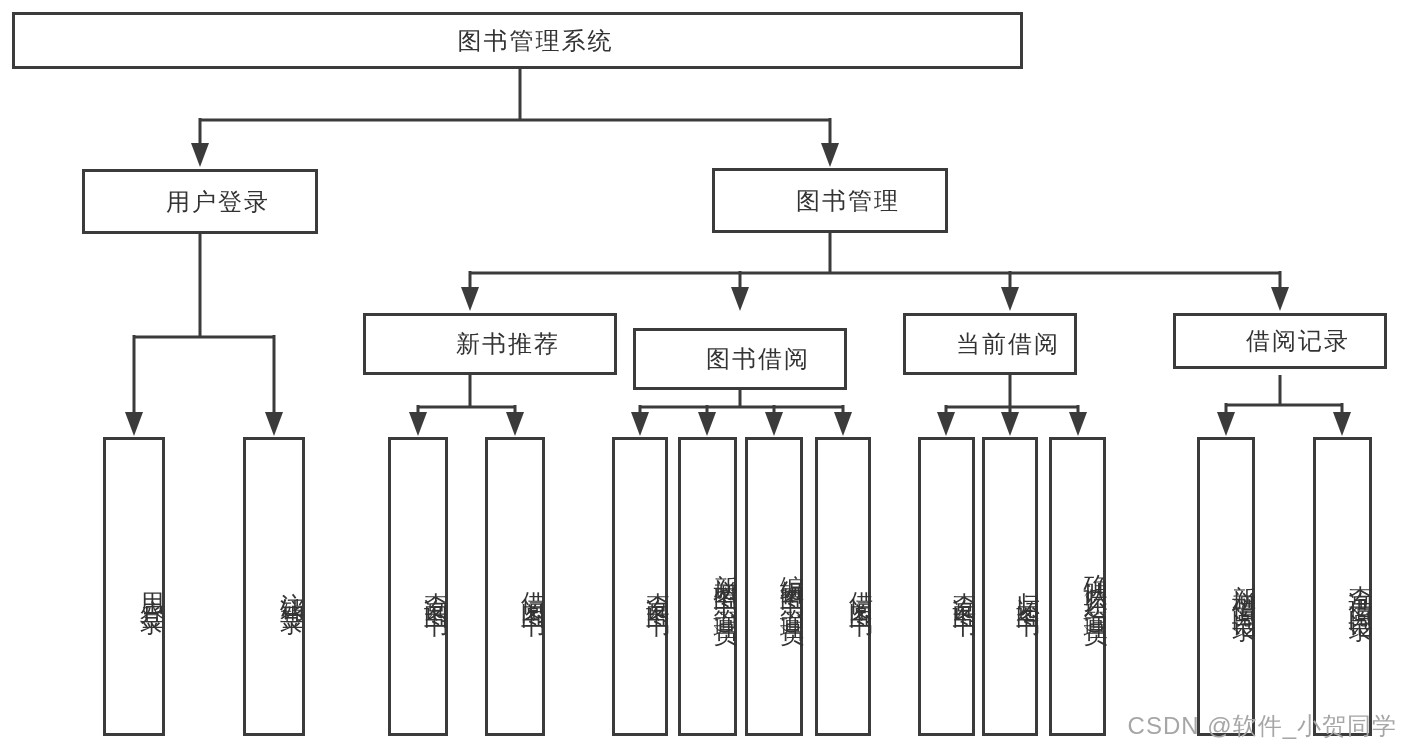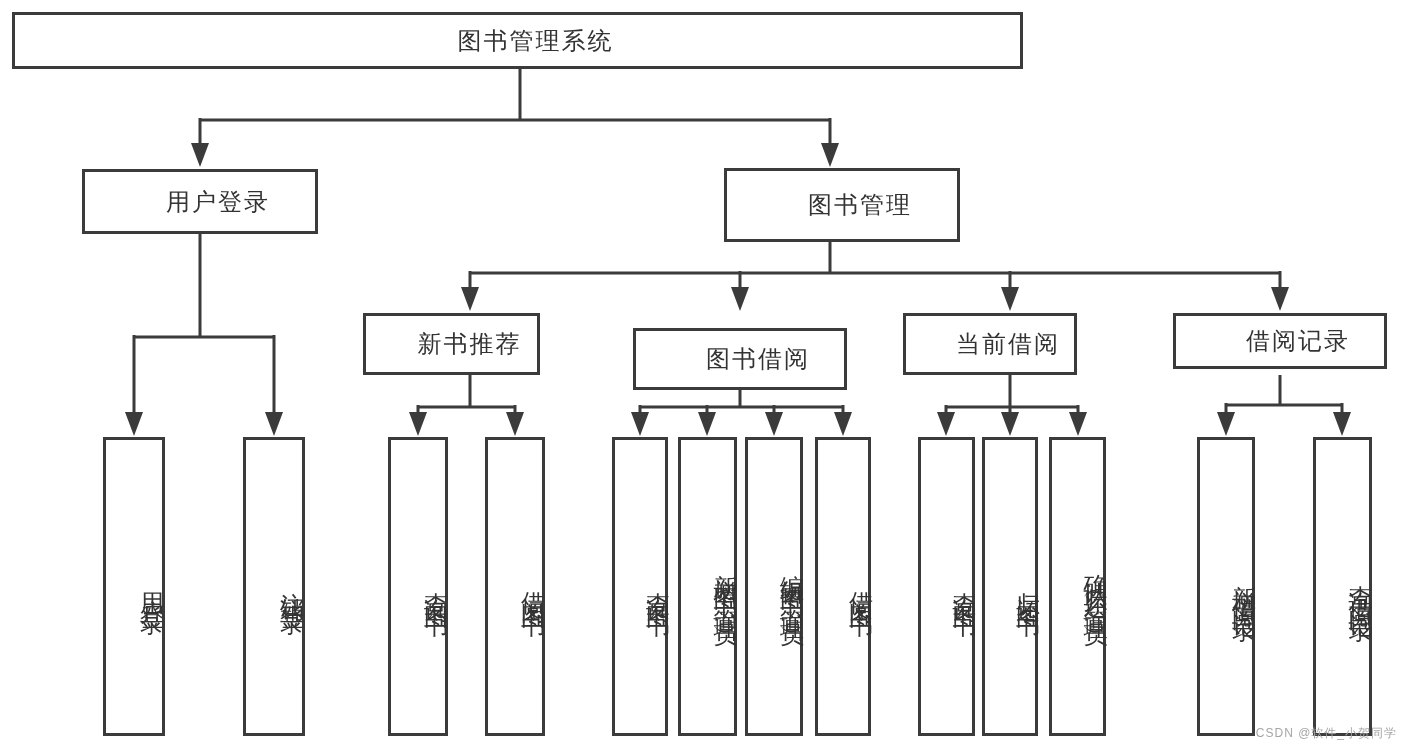--- a/index.html
+++ b/index.html
@@ -32,23 +32,23 @@
   .node.v {
     writing-mode: vertical-rl;
     text-orientation: mixed;
     letter-spacing: 7px;
     white-space: normal;
   }
   
   #n-root { left: 12px; top: 12px; width: 1011px; height: 57px; }
   
   #n-user-login { left: 82px;  top: 169px; width: 236px; height: 65px; }
-  #n-book-mgmt  { left: 712px; top: 168px; width: 236px; height: 74px; margin-left: 12px; }
+  #n-book-mgmt  { left: 712px; top: 168px; width: 236px; height: 65px; }
   
-  #n-new-book       { left: 363px;  top: 313px; width: 177px; height: 62px; }
+  #n-new-book       { left: 363px;  top: 313px; width: 254px; height: 62px; }
   #n-book-borrow    { left: 633px;  top: 313px; width: 214px; height: 62px; margin-top: 15px; }
   #n-current-borrow { left: 903px;  top: 313px; width: 174px; height: 62px; }
   #n-borrow-records { left: 1173px; top: 313px; width: 214px; height: 56px; }
   
   .leaf { top: 437px; height: 299px; }
   #n-a1 { left: 103px;  width: 62px; }
   #n-a2 { left: 243px;  width: 62px; }
   #n-b1 { left: 388px;  width: 60px; }
   #n-b2 { left: 485px;  width: 60px; }
   #n-c1 { left: 612px;  width: 56px; }
@@ -57,21 +57,21 @@
   #n-c4 { left: 815px;  width: 56px; }
   #n-d1 { left: 918px;  width: 57px; }
   #n-d2 { left: 982px;  width: 56px; }
   #n-d3 { left: 1049px; width: 57px; }
   #n-e1 { left: 1197px; width: 58px; }
   #n-e2 { left: 1313px; width: 59px; }
   .watermark {
     position: absolute;
     right: 8px;
     bottom: 5px;
-    font-size: 12px;
+    font-size: 24px;
     color: #a6a6a6;
     letter-spacing: 1px;
   }
 </style>
 </head>
 <body>
 
 <div class="canvas">
 
   <svg class="edges" viewBox="0 0 1405 747" xmlns="http://www.w3.org/2000/svg">

